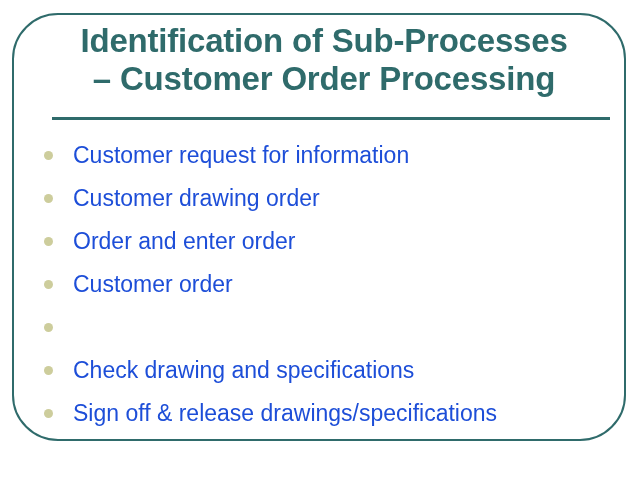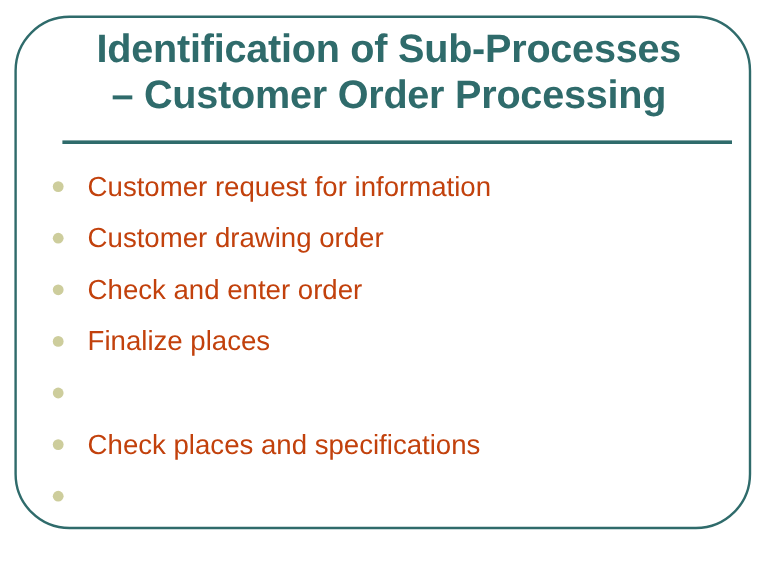--- a/index.html
+++ b/index.html
@@ -88,21 +88,21 @@
     width: 9px;
     height: 9px;
     border-radius: 50%;
     background: #cdcd9c;
     margin-right: 20px;
     margin-left: 6px;
   }
 
   .bullet-text {
     flex: 1 1 auto;
-    color: #c2410c;
+    color: #1d4ed8;
     font-family: "Liberation Sans", sans-serif;
     font-size: 23px;
     line-height: 27px;
     white-space: nowrap;
   }
 </style>
 </head>
 <body>
 
 <div class="slide">
@@ -120,31 +120,32 @@
     <li class="bullet-item">
       <span class="bullet-marker"></span>
       <span class="bullet-text">Customer request for information</span>
     </li>
     <li class="bullet-item">
       <span class="bullet-marker"></span>
       <span class="bullet-text">Customer drawing order</span>
     </li>
     <li class="bullet-item">
       <span class="bullet-marker"></span>
-      <span class="bullet-text">Check and enter order</span>
+      <span class="bullet-text">Order and enter order</span>
     </li>
     <li class="bullet-item">
       <span class="bullet-marker"></span>
-      <span class="bullet-text">Finalize places</span>
+      <span class="bullet-text">Customer order</span>
     </li>
     <li class="bullet-item">
       <span class="bullet-marker"></span>
     </li>
     <li class="bullet-item">
       <span class="bullet-marker"></span>
-      <span class="bullet-text">Check places and specifications</span>
+      <span class="bullet-text">Check drawing and specifications</span>
     </li>
     <li class="bullet-item">
       <span class="bullet-marker"></span>
+      <span class="bullet-text">Sign off &amp; release drawings/specifications</span>
     </li>
   </ul>
 
 </div>
 
 </body></html>

